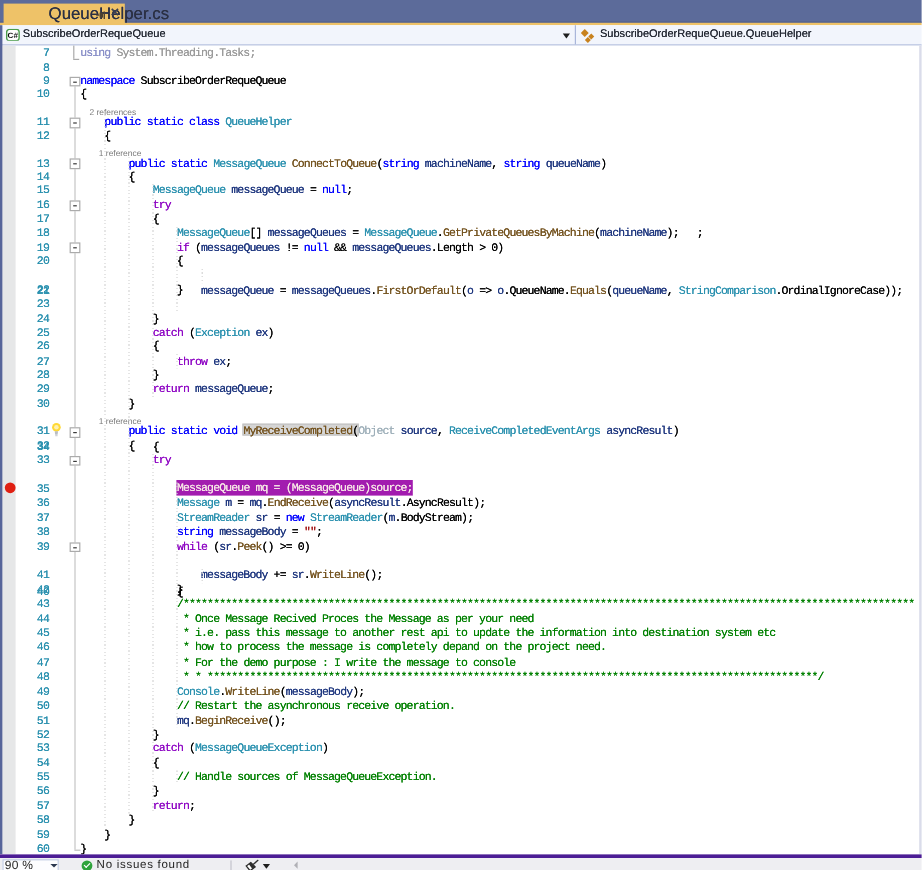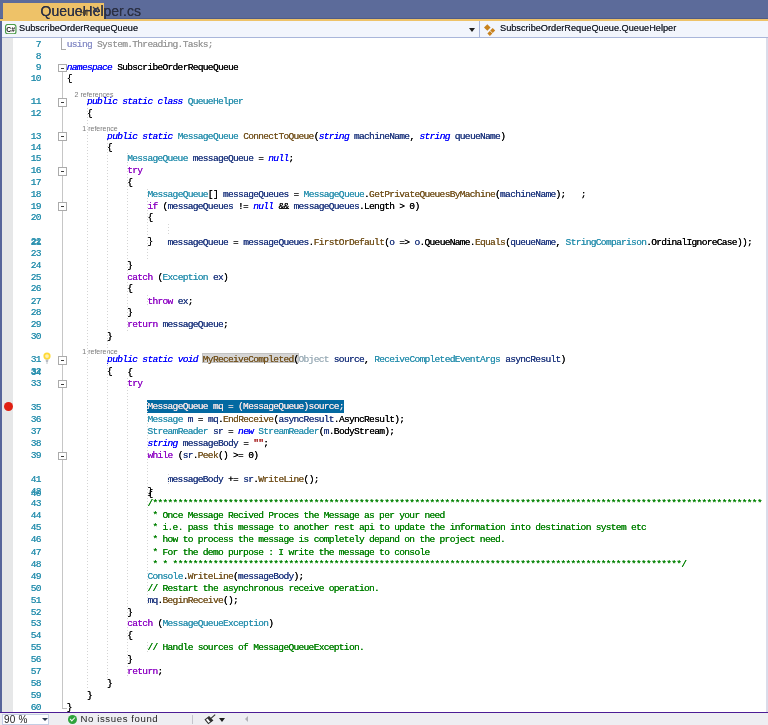--- a/index.html
+++ b/index.html
@@ -22,30 +22,30 @@
 .margin { position:absolute; left:2.2px; top:38.2px; width:11.3px; height:673.8px; background:#e6e7e8; }
 .r { position:absolute; left:0; width:768px; height:12.4px; white-space:pre;
   font-family:"Liberation Mono", monospace; font-size:9.6px; letter-spacing:-0.72px;
   line-height:11.9px; color:#000; text-shadow:0 0 0.3px currentColor; }
 .n { display:inline-block; width:40.8px; text-align:right; color:#2b91af; vertical-align:top; }
 .cd { margin-left:26px; }
 .cl { font-family:"Liberation Sans", sans-serif; font-size:7px; color:#7a7a7a; letter-spacing:0; text-shadow:none;
   line-height:19px; }
 .cl:first-letter { letter-spacing:0; }
 i { font-style:normal; }
-.k { color:#0000ff;font-style:italic; } .c { color:#8f08c4; } .t { color:#2b91af; } .m { color:#74531f; }
+.k { color:#0000ff; } .c { color:#8f08c4; } .t { color:#2b91af; } .m { color:#74531f; }
 .v { color:#1f377f; } .g { color:#008000; } .s { color:#a31515; }
 .f { color:#9a9a9a; } .fk { color:#8a90c8; } .ob { color:#9fb0ba; }
 .hl { }
-.bp { background:#0369a1; color:#f7e6e6; padding:1.2px 0 0.9px; }
+.bp { background:#a21caf; color:#f7e6e6; padding:1.2px 0 0.9px; }
 .guide { position:absolute; width:1px; background-image:repeating-linear-gradient(to bottom,#d4d4d4 0 1px,transparent 1px 3px); }
 .obox { position:absolute; left:58.2px; width:8.6px; height:8.6px; border:1px solid #ababab; background:#fff; }
 .obox .minus { position:absolute; left:1.4px; top:2.9px; width:3.8px; height:1px; background:#3a3a3a; }
 .oline { position:absolute; left:62.2px; top:68.0px; width:1px; height:639.8px; background:#c6c6c6; }
-.statusbar { position:absolute; left:0; top:712px; width:768px; height:13px; background:#eeeef2; border-top:1px solid #4c1d95; }
+.statusbar { position:absolute; left:0; top:712px; width:768px; height:13px; background:#eeeef2; border-top:3px solid #4c1d95; }
 .statusbar span { position:absolute; font-size:10.4px; color:#1e1e1e; top:0.6px; white-space:nowrap; }
 .sep { position:absolute; width:1px; height:9px; top:2px; background:#c4c4cc; }
 .greenck { position:absolute; left:68px; top:1.6px; width:9.2px; height:9.2px; border-radius:50%; background:#2ea33c; }
 .greenck:after { content:""; position:absolute; left:2.3px; top:2.6px; width:4.2px; height:2px;
   border-left:1.3px solid #fff; border-bottom:1.3px solid #fff; transform:rotate(-45deg); }
 .bpdot { position:absolute; left:3.8px; top:401.6px; width:9.6px; height:9.6px; border-radius:50%; background:#e02013; }
 .bulb { position:absolute; left:42.8px; top:352.4px; width:8px; height:12px; }
 .l7tick { position:absolute; left:61.2px; top:38.4px; width:1px; height:10.4px; background:#aaaaaa; }
 .l7tick2 { position:absolute; left:61.2px; top:48.8px; width:4.5px; height:1px; background:#aaaaaa; }
 .l60tick { position:absolute; left:62.2px; top:707.8px; width:5px; height:1px; background:#bdbdbd; }

